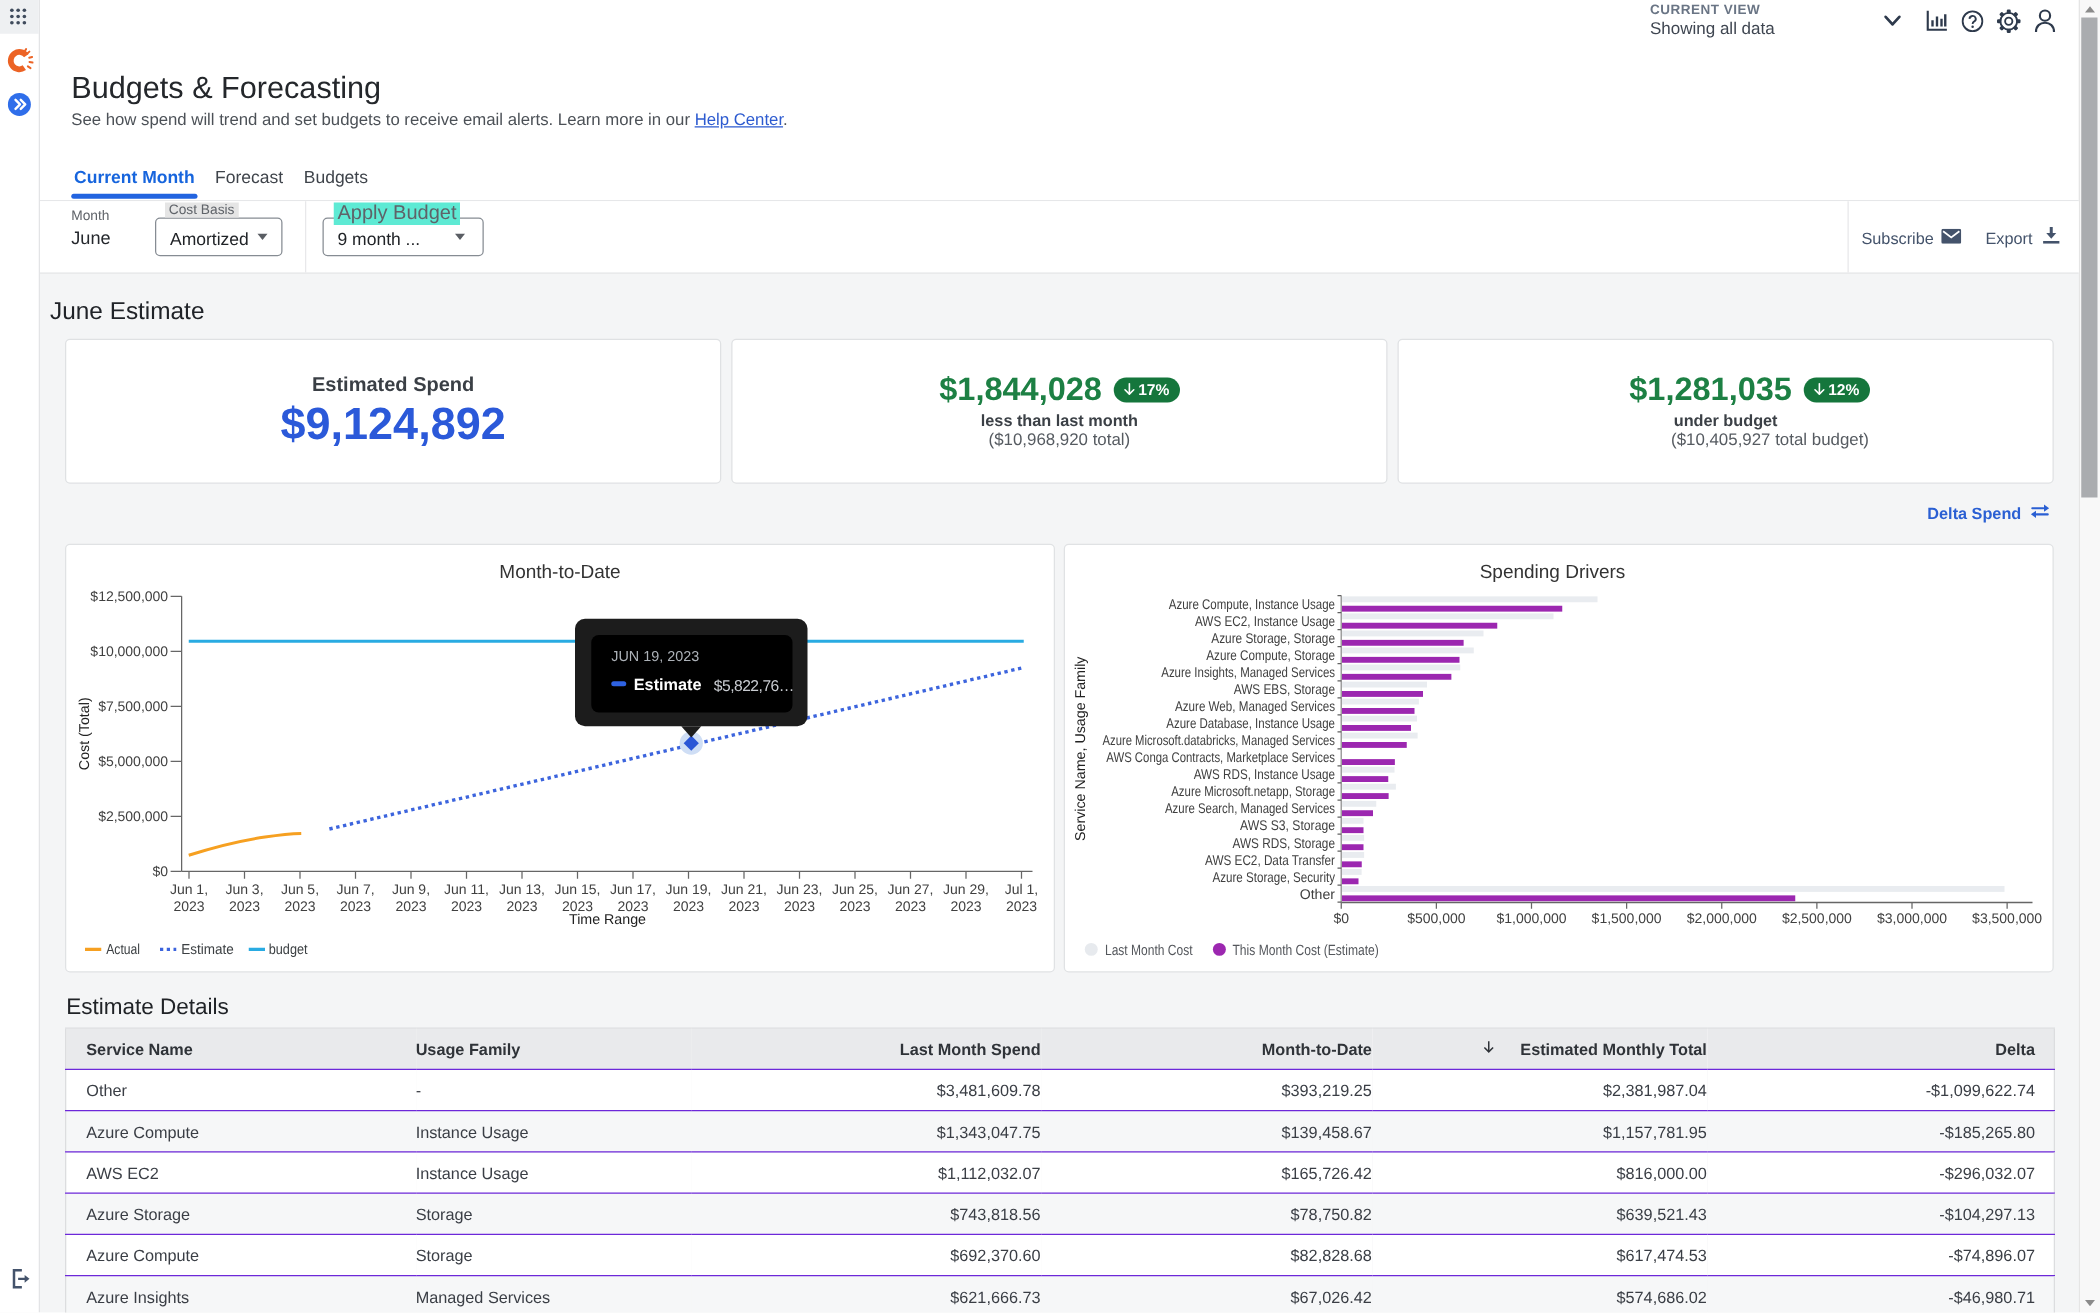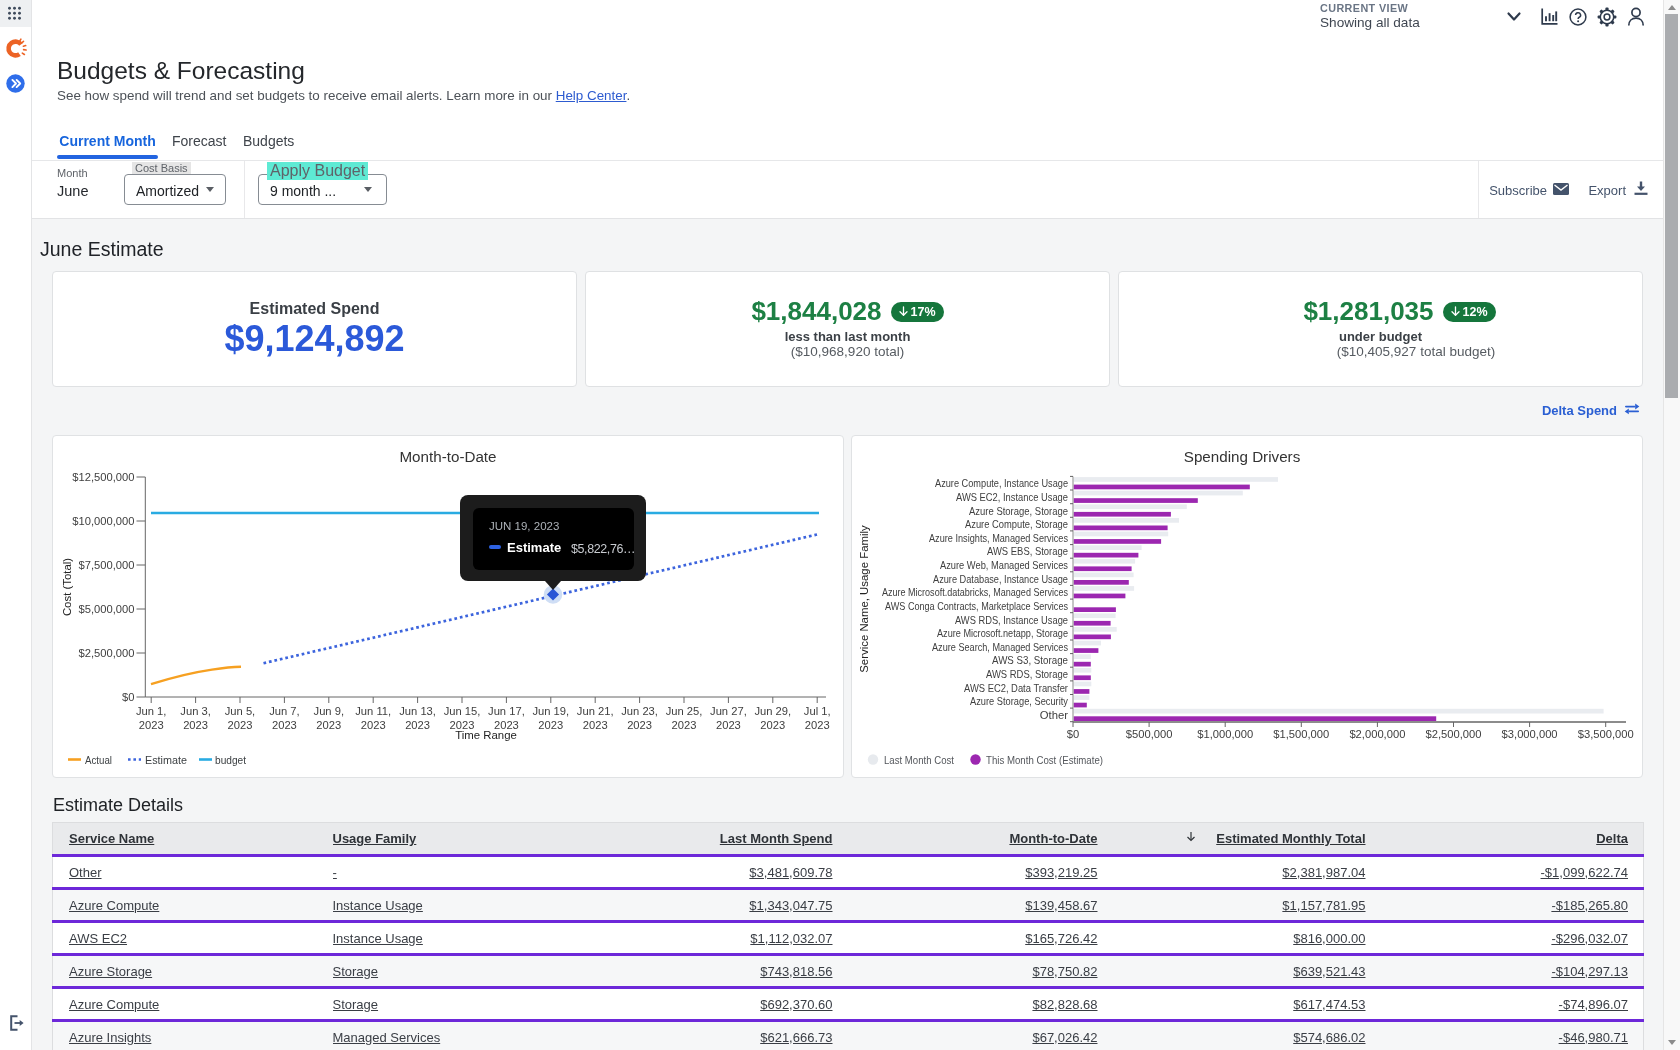--- a/index.html
+++ b/index.html
@@ -357,21 +357,21 @@
   <circle cx="22" cy="324.5" r="5.2" fill="#e7eaee"></circle>
   <text x="33" y="329" font-size="11.8" fill="#54575c" textLength="70" lengthAdjust="spacingAndGlyphs">Last Month Cost</text>
   <circle cx="124.5" cy="324.5" r="5.2" fill="#9c27b0"></circle>
   <text x="135" y="329" font-size="11.8" fill="#54575c" textLength="117" lengthAdjust="spacingAndGlyphs">This Month Cost (Estimate)</text>
   </svg>
 
   <div class="abs" style="left:53px;top:795px;font-size:18px;color:#202327;">Estimate Details</div>
   <div class="abs" style="left:52px;top:822px;width:1591px;">
     <style>
       #edt { border-collapse:collapse; table-layout:fixed; width:1591px; font-size:13px; color:#3a3e45; border-left:1px solid #dcdddf; border-right:1px solid #dcdddf; }
-      #edt td, #edt th { border-bottom:3px solid #6d28d9; height:33px; overflow:hidden; white-space:nowrap;text-decoration:underline; }
+      #edt td, #edt th { border-bottom:1px solid #6d28d9; height:33px; overflow:hidden; white-space:nowrap; }
       #edt th { background:#e9eaec; font-weight:bold; color:#2f3338; text-align:left; border-top:1px solid #dcdddf; }
       #edt .num { text-align:right; }
     </style>
     <table id="edt">
       <colgroup>
           <col style="width:280px">
           <col style="width:220px">
           <col style="width:280px">
           <col style="width:265px">
           <col style="width:268px">

